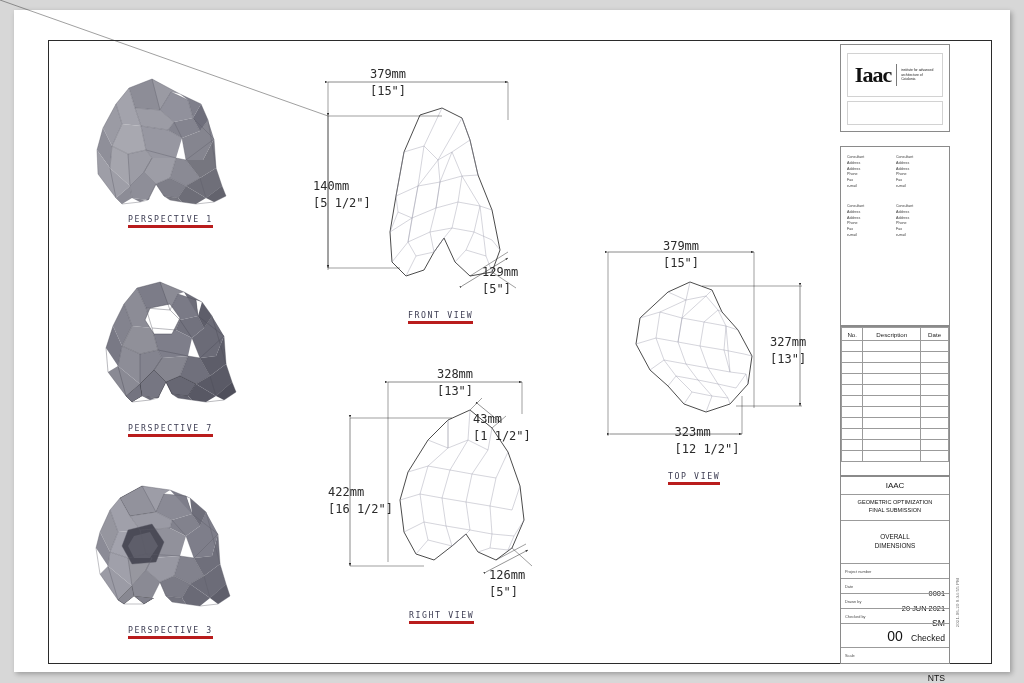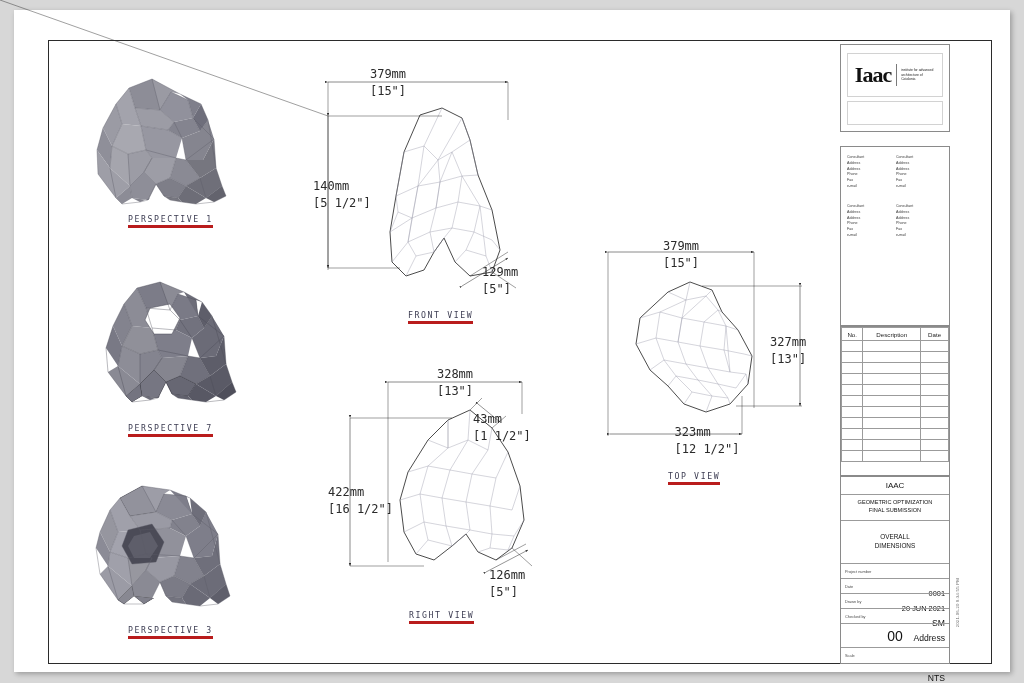--- a/index.html
+++ b/index.html
@@ -370,21 +370,21 @@
       <div class="tb-row tb-field">
         <span class="k">Date</span>
         <span class="v">20 JUN 2021</span>
       </div>
       <div class="tb-row tb-field big">
         <span class="k">Drawn by</span>
         <span class="v">SM</span>
       </div>
       <div class="tb-row tb-field big">
         <span class="k">Checked by</span>
-        <span class="v">Address</span>
+        <span class="v">Checked</span>
       </div>
       <div class="tb-row tb-rev-num">00</div>
       <div class="tb-field big">
         <span class="k">Scale</span>
         <span class="v">NTS</span>
       </div>
     </div>
 
     <div class="stamp">2021-06-20 8:34:55 PM</div>
   </div>

